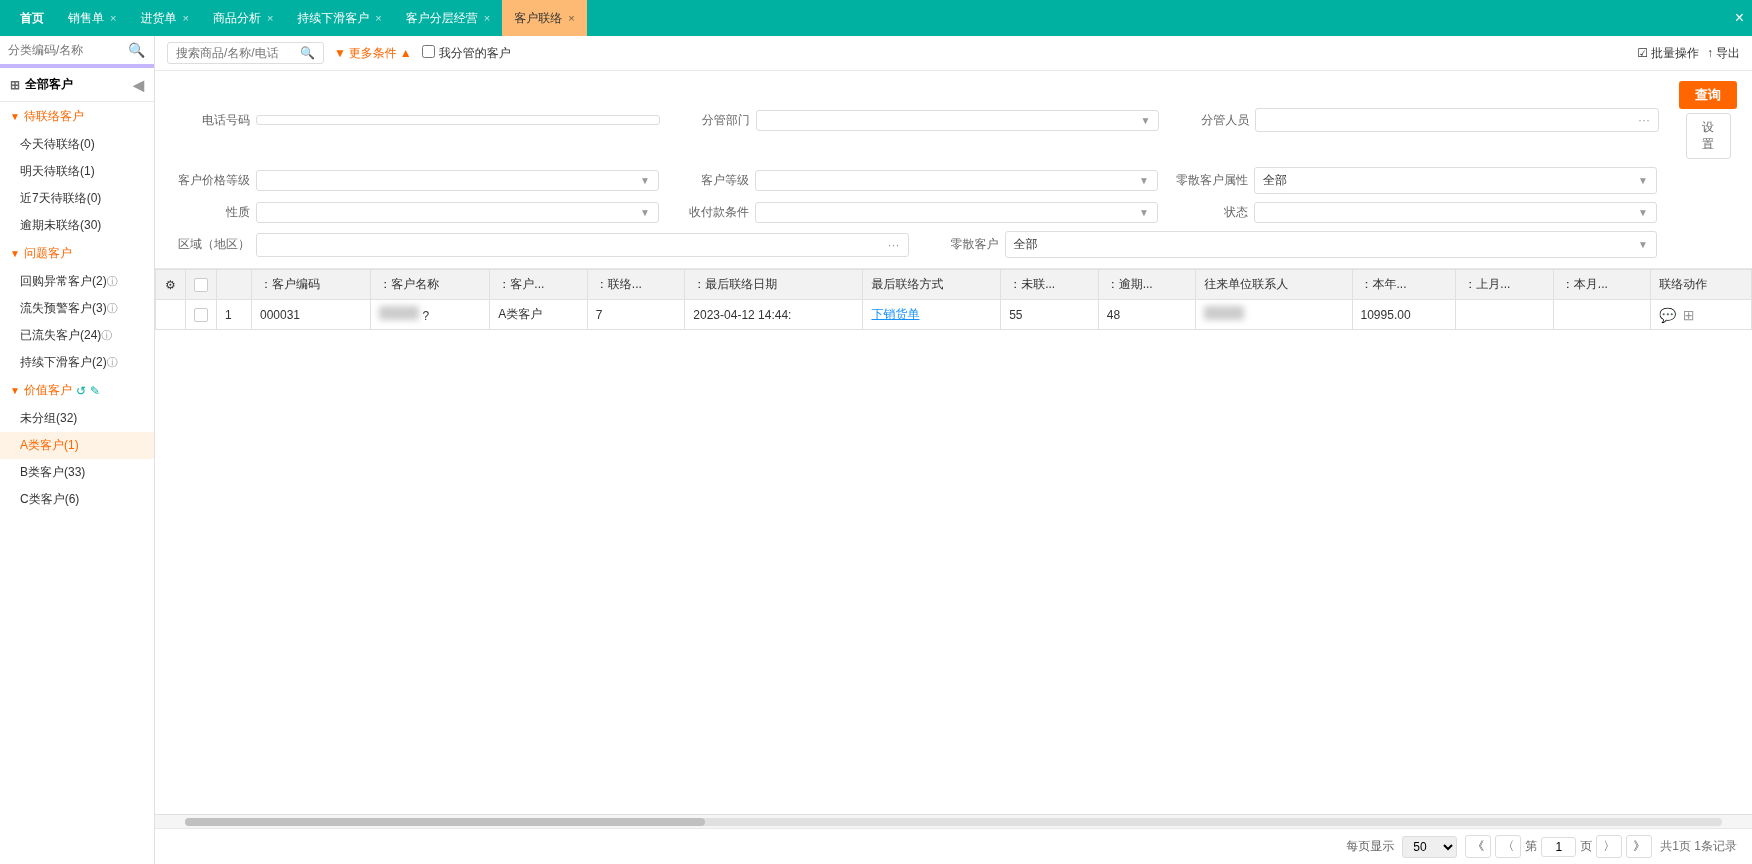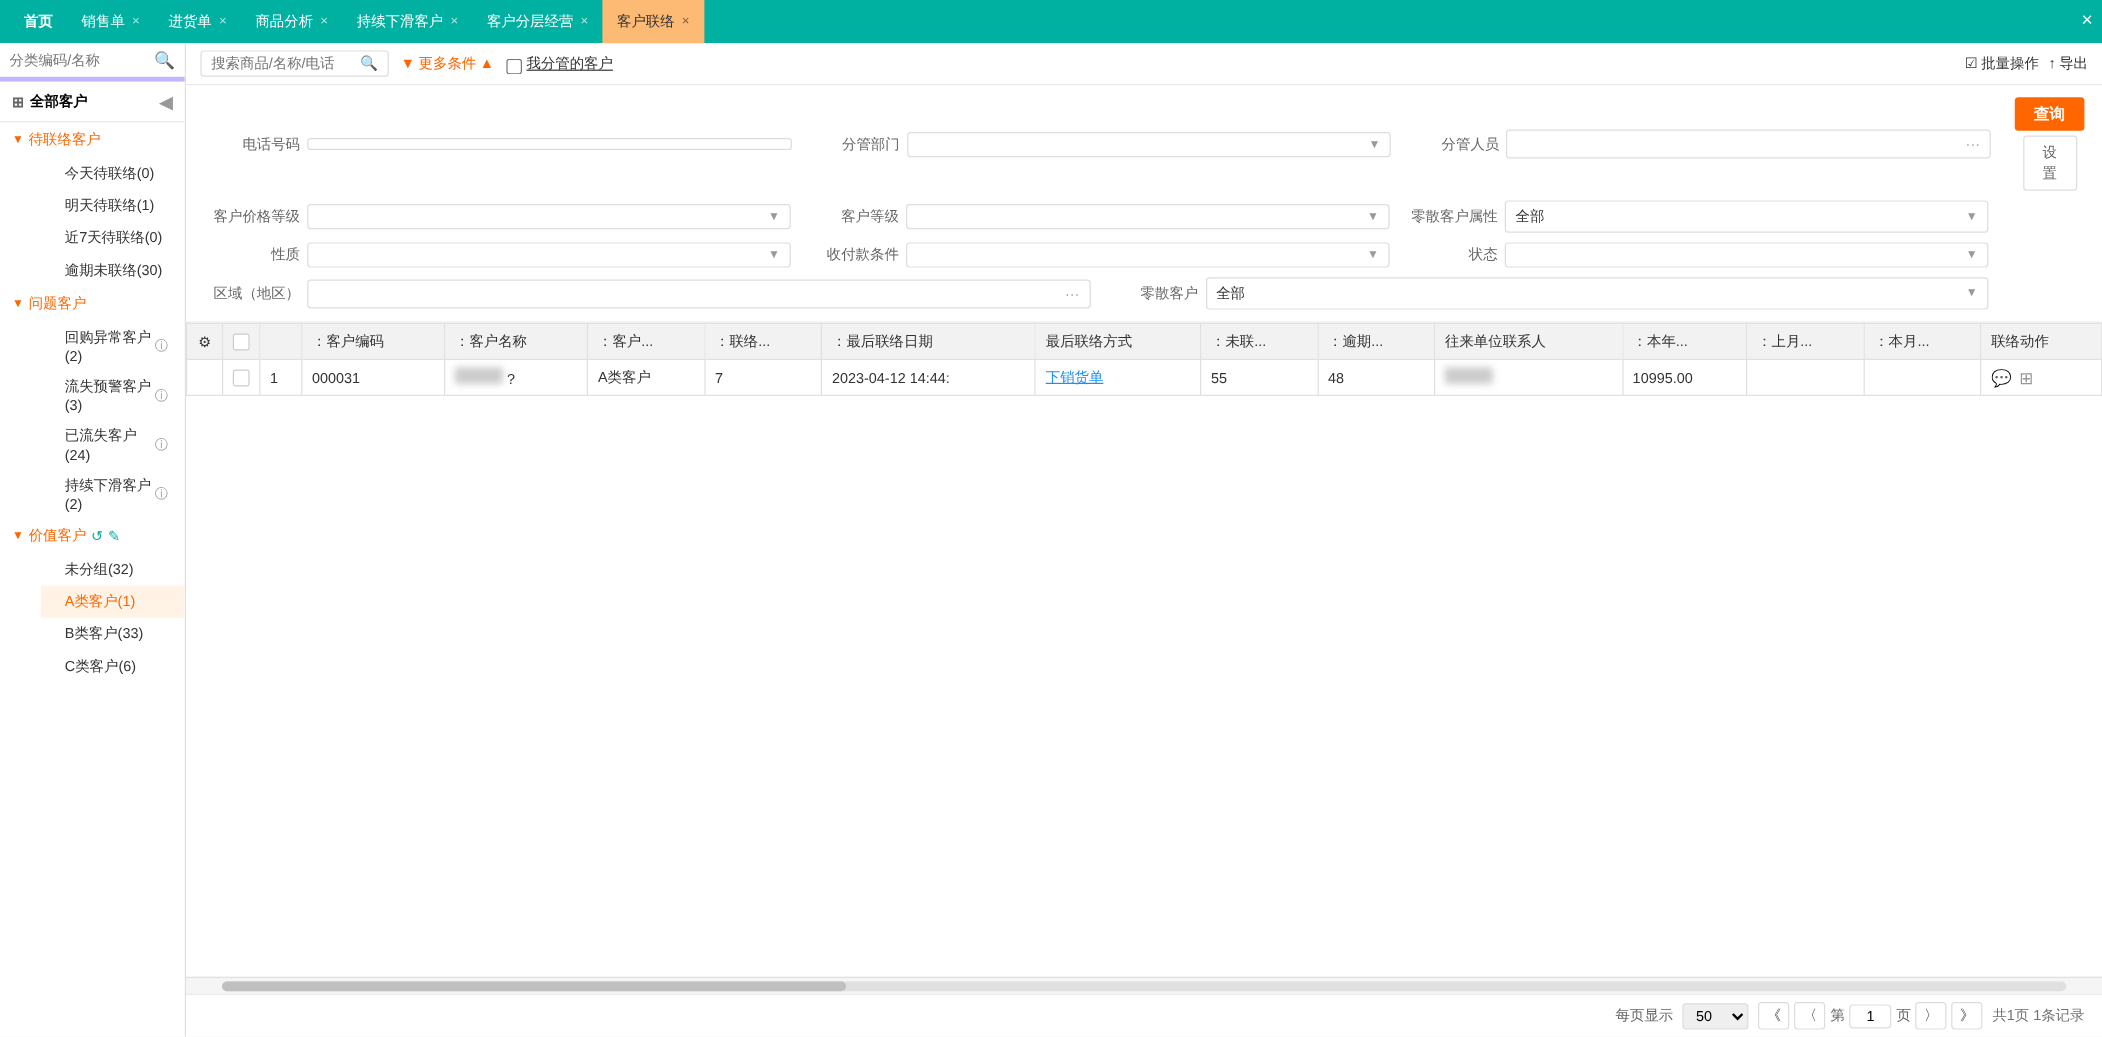--- a/index.html
+++ b/index.html
@@ -46,21 +46,21 @@
     .sidebar-header .grid-icon { margin-right: 5px; color: #666; }
     .sidebar-header .collapse-btn { margin-left: auto; cursor: pointer; color: #999; font-size: 14px; }
 
     .sidebar-section-title {
       display: flex; align-items: center; padding: 6px 10px; color: #ff6600; font-size: 12px;
       cursor: pointer;
     }
     .sidebar-section-title .arrow { margin-right: 4px; font-size: 10px; }
 
     .sidebar-item {
-      padding: 5px 10px 5px 20px; color: #333; cursor: pointer; display: flex; align-items: center; margin-left: 34px;
+      padding: 5px 10px 5px 20px; color: #333; cursor: pointer; display: flex; align-items: center;
     }
     .sidebar-item.active { background: #fff3e6; color: #ff6600; }
     .sidebar-item .item-icon { margin-right: 4px; color: #999; font-size: 11px; }
 
     
     .content { flex: 1; display: flex; flex-direction: column; overflow: hidden; }
 
     
     .filter-bar {
       display: flex; align-items: center; padding: 6px 12px; background: white;
@@ -69,21 +69,21 @@
     .filter-search-input {
       display: flex; align-items: center; border: 1px solid #ddd; border-radius: 3px;
       padding: 3px 8px; background: white;
     }
     .filter-search-input input { border: none; outline: none; font-size: 12px; color: #999; width: 120px; }
     .filter-search-input .si { color: #00b0a0; margin-left: 4px; cursor: pointer; }
 
     .more-conditions {
       display: flex; align-items: center; color: #00b0a0; cursor: pointer; gap: 3px;
     }
-    .my-customer { display: flex; align-items: flex-end; gap: 4px; color: #333; cursor: pointer; text-decoration: underline; }
+    .my-customer { display: flex; align-items: flex-start; gap: 4px; color: #333; cursor: pointer; }
     .my-customer input { cursor: pointer; }
 
     .filter-bar-right { margin-left: auto; display: flex; gap: 8px; align-items: center; }
     .batch-op { display: flex; align-items: center; gap: 3px; color: #333; cursor: pointer; }
     .export-btn { display: flex; align-items: center; gap: 3px; color: #333; cursor: pointer; }
 
     
     .adv-filter {
       background: white; border-bottom: 1px solid #e8e8e8; padding: 10px 15px;
     }

